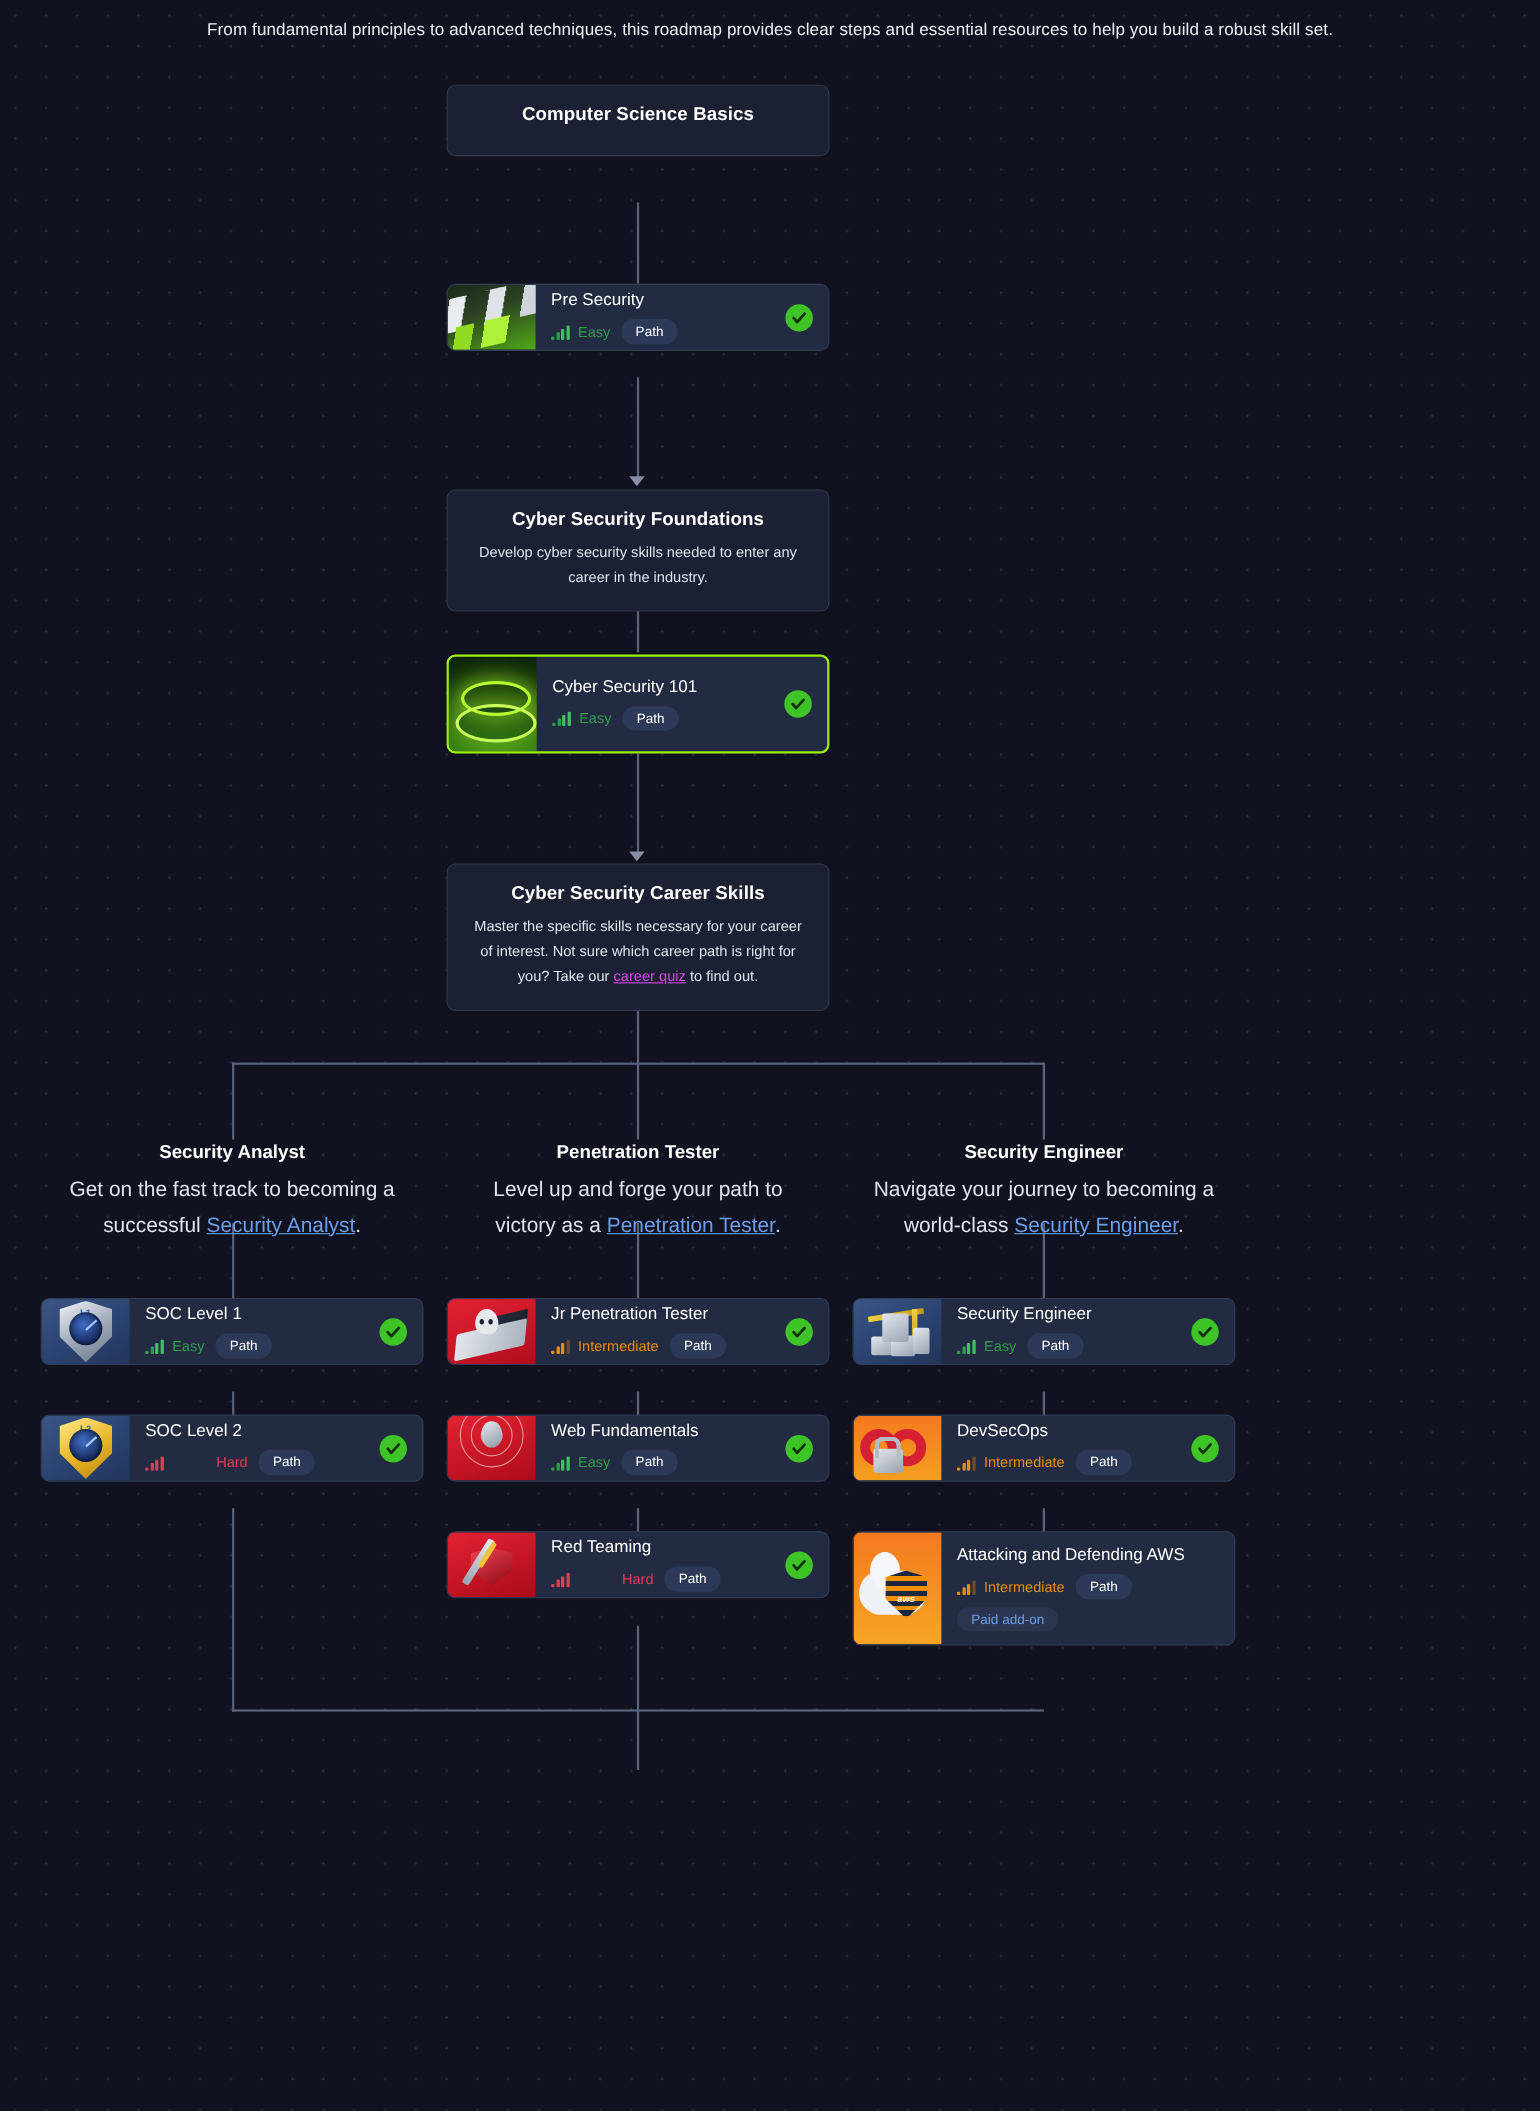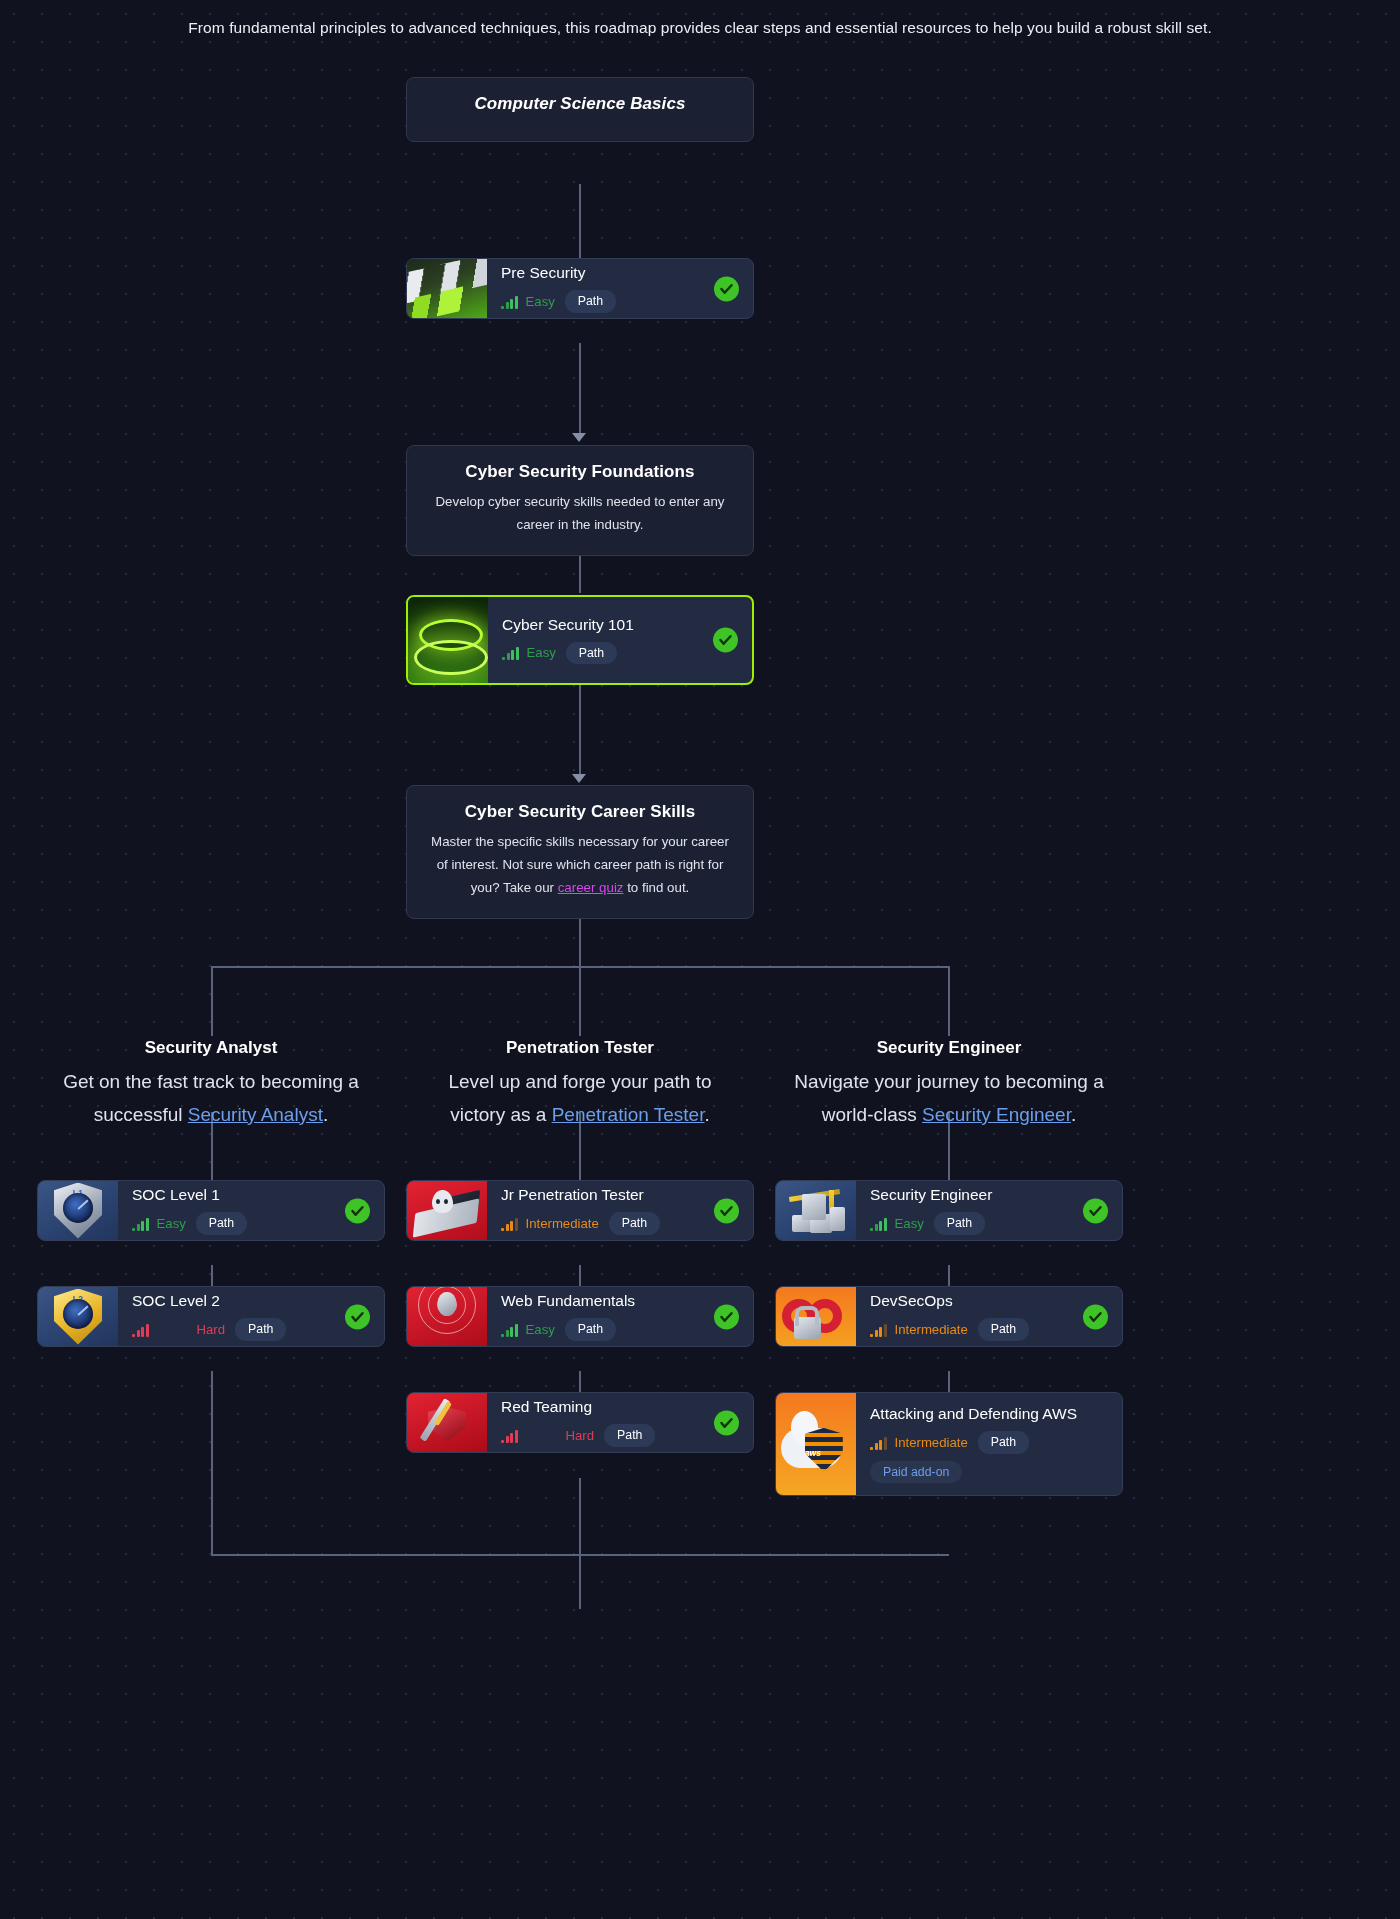--- a/index.html
+++ b/index.html
@@ -352,21 +352,21 @@
   .th-aws .cloud::before{
     content:""; position:absolute; left:16%; top:-42%; width:46%; height:84%;
     background:#f4f6f9; border-radius:50%;
   }
   .th-aws .awsshield {
     position:absolute; left:36%; top:34%; width:38px; height:44px;
     background: repeating-linear-gradient(180deg,#1d2740 0 5px,#f29100 5px 9px);
     clip-path: polygon(50% 0%, 100% 14%, 100% 58%, 50% 100%, 0% 58%, 0% 14%);
   }
   .th-aws .awstxt {
-    position:absolute; left:36%; top:54%; width:38px; text-align:left;
+    position:absolute; left:36%; top:54%; width:38px; text-align:center;
     font-size:8.5px; font-weight:bold; color:#ffffff; font-style:italic;
   }
 </style>
 </head>
 <body>
 
 <div class="page">
 
   <div class="intro">From fundamental principles to advanced techniques, this roadmap provides clear steps and essential resources to help you build a robust skill set.</div>
 
@@ -393,21 +393,21 @@
   <div class="vline" style="left:579px; top:1371px; height:32px;"></div>
   <div class="vline" style="left:579px; top:1478px; height:78px;"></div>
 
   <div class="vline" style="left:948px; top:1112px; height:68px;"></div>
   <div class="vline" style="left:948px; top:1265px; height:32px;"></div>
   <div class="vline" style="left:948px; top:1371px; height:32px;"></div>
 
   <div class="hline" style="left:211px; top:1554px; width:738px;"></div>
   <div class="vline" style="left:579px; top:1554px; height:55px;"></div>
 
-  <div class="info-box" style="left:406px; top:77px;font-style:italic;">
+  <div class="info-box" style="left:406px; top:77px;">
     <div class="info-title">Computer Science Basics</div>
   </div>
 
   <div class="card" style="left:406px; top:258px;">
     <div class="card-thumb">
       <div class="th th-presec"></div>
     </div>
     <div class="card-body">
       <div class="card-title">Pre Security</div>
       <div class="meta-row">

